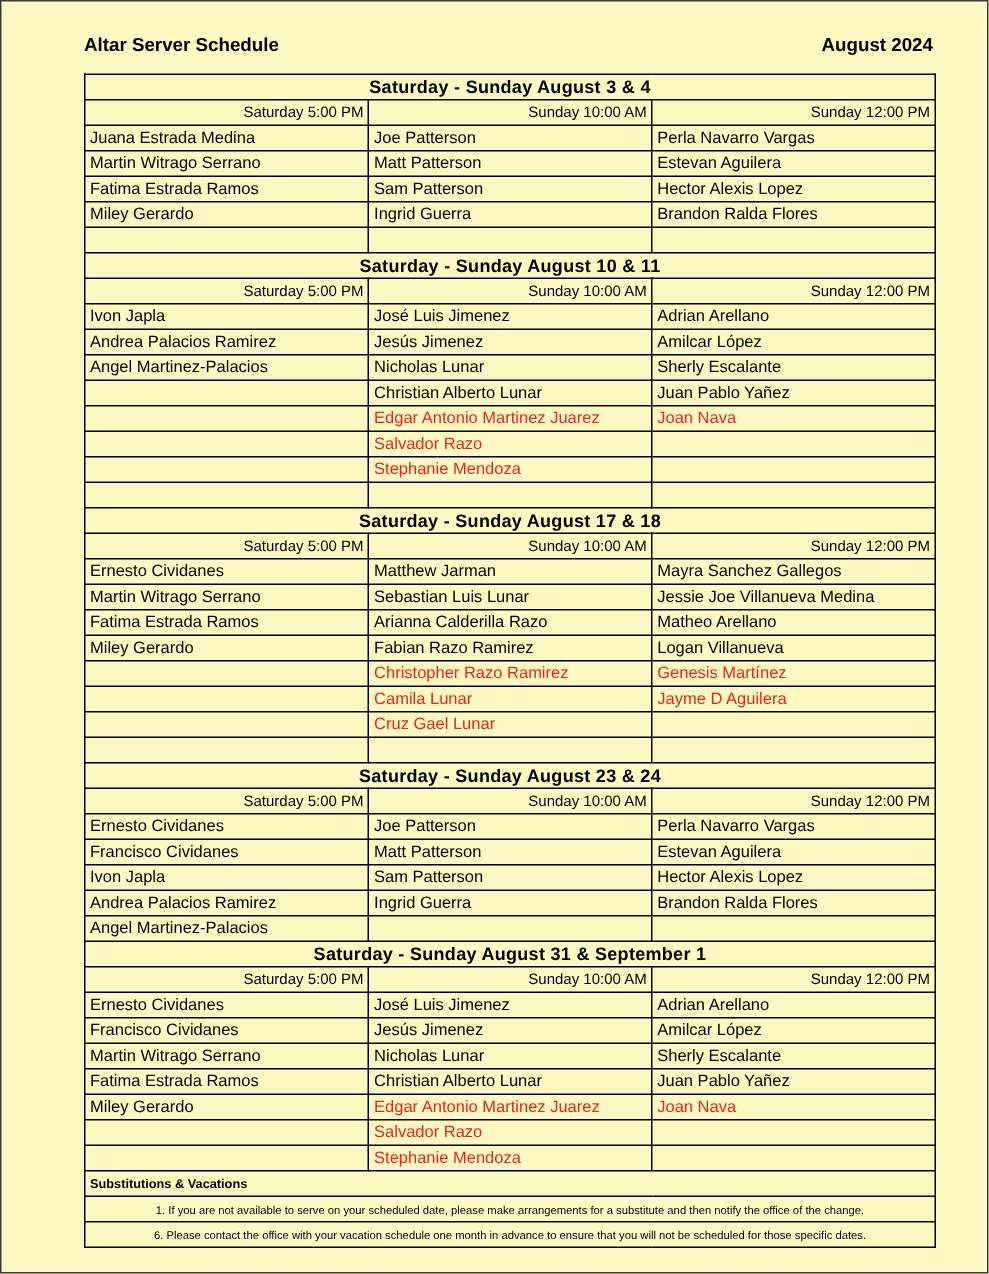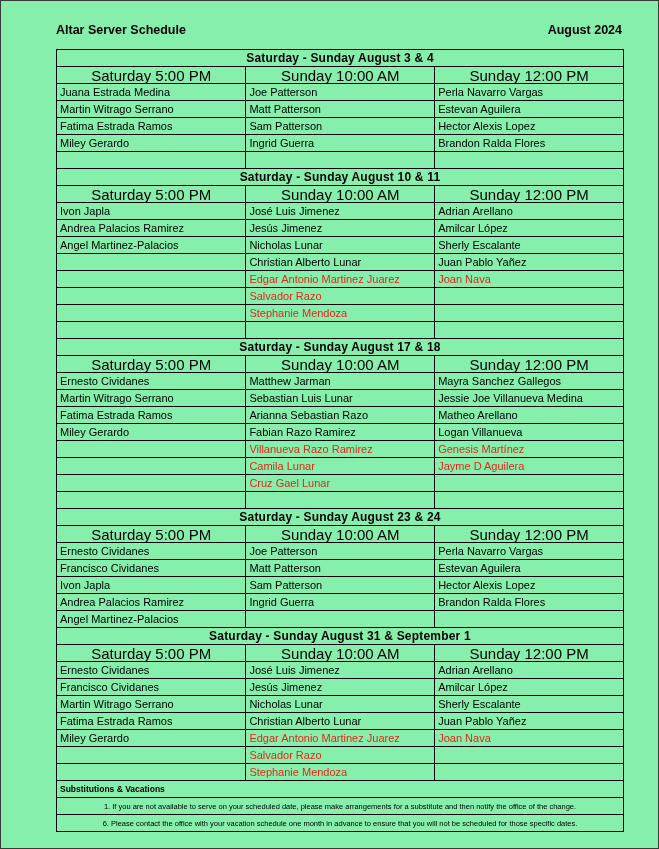--- a/index.html
+++ b/index.html
@@ -6,21 +6,21 @@
     margin: 0;
     padding: 0;
     background: #8e8e8e;
   }
   body {
     font-family: "Liberation Sans", sans-serif;
   }
   .page {
     width: 659px;
     height: 849px;
-    background: #86efac;
+    background: #fef9c3;
     border: 1px solid #3a3a3a;
     box-sizing: border-box;
     position: relative;
     overflow: hidden;
   }
   .header {
     display: flex;
     justify-content: space-between;
     align-items: baseline;
     padding: 22px 36px 8px 55px;
@@ -46,22 +46,22 @@
     white-space: nowrap;
     overflow: hidden;
   }
   td.week {
     text-align: center;
     font-weight: bold;
     font-size: 12px;
     letter-spacing: 0.2px;
   }
   td.colhead {
-    text-align: center;
-    font-size: 15px;
+    text-align: right;
+    font-size: 10px;
   }
   .red {
     color: #e8251c;
     margin-left: 47px;
   }
   td.notes-title {
     font-weight: bold;
     font-size: 8.5px;
     padding-left: 4px;
   }
@@ -184,31 +184,31 @@
             <td>Matthew Jarman</td>
             <td>Mayra Sanchez Gallegos</td>
           </tr>
           <tr>
             <td>Martin Witrago Serrano</td>
             <td>Sebastian Luis Lunar</td>
             <td>Jessie Joe Villanueva Medina</td>
           </tr>
           <tr>
             <td>Fatima Estrada Ramos</td>
-            <td>Arianna Sebastian Razo</td>
+            <td>Arianna Calderilla Razo</td>
             <td>Matheo Arellano</td>
           </tr>
           <tr>
             <td>Miley Gerardo</td>
             <td>Fabian Razo Ramirez</td>
             <td>Logan Villanueva</td>
           </tr>
           <tr>
             <td></td>
-            <td class="red">Villanueva Razo Ramirez</td>
+            <td class="red">Christopher Razo Ramirez</td>
             <td class="red">Genesis Martínez</td>
           </tr>
           <tr>
             <td></td>
             <td class="red">Camila Lunar</td>
             <td class="red">Jayme D Aguilera</td>
           </tr>
           <tr>
             <td></td>
             <td class="red">Cruz Gael Lunar</td>

